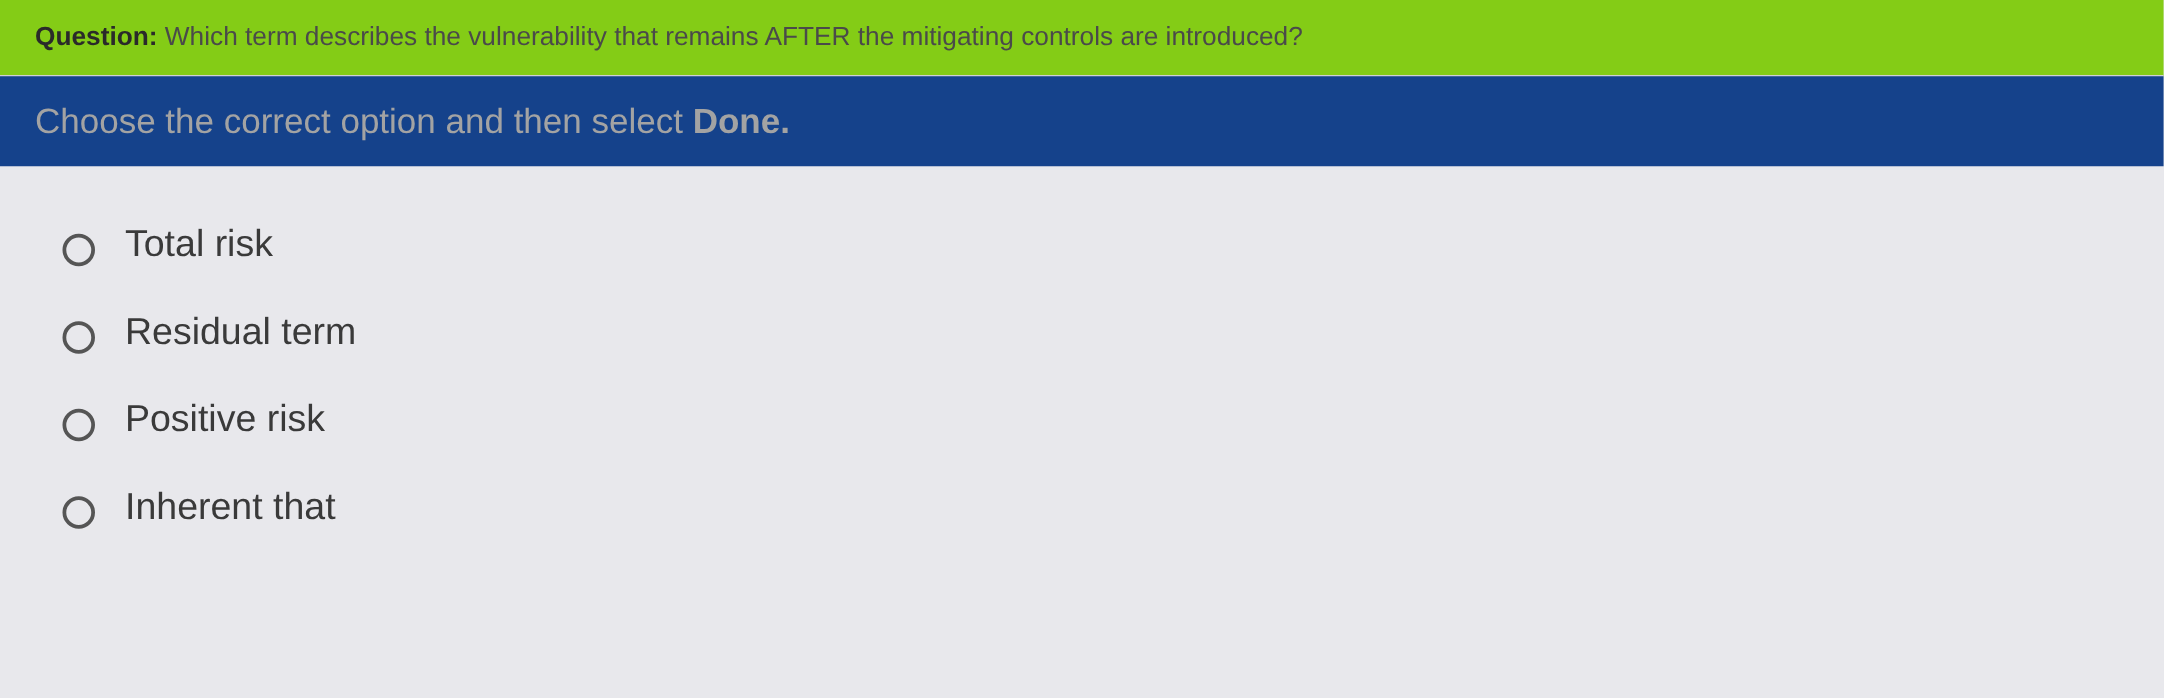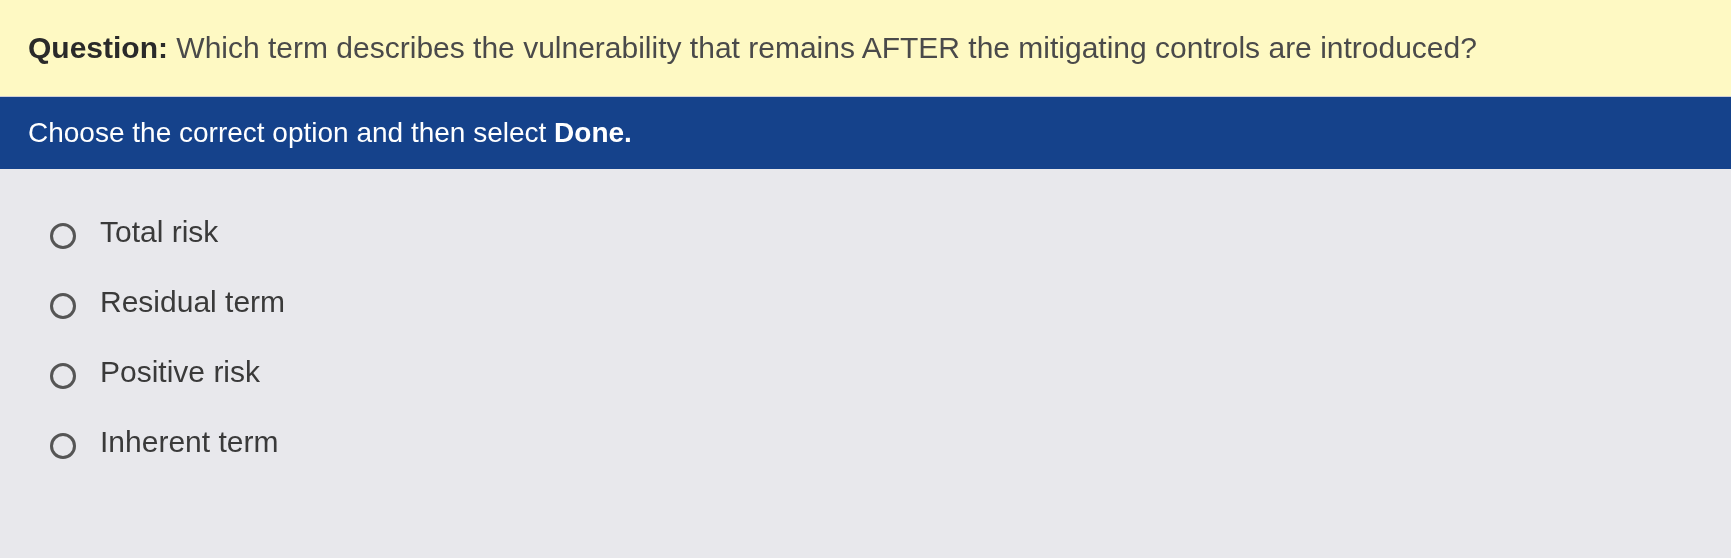--- a/index.html
+++ b/index.html
@@ -8,33 +8,33 @@
       box-sizing: border-box;
     }
     body {
       font-family: Arial, Helvetica, sans-serif;
       background: #e8e8ec;
       width: 1731px;
       height: 558px;
       overflow: hidden;
     }
     .question-bar {
-      background: #fef9c3;
-      padding: 31px 28px;
-      font-size: 30px;
+      background: #84cc16;
+      padding: 18px 28px;
+      font-size: 21px;
       color: #4a4a4a;
       border-bottom: 1px solid #d0d0d5;
     }
     .question-label {
       font-weight: bold;
       color: #2a2a2a;
     }
     .instruction-bar {
       background: #15428b;
-      color: #ffffff;
+      color: #a3a3a3;
       padding: 20px 28px;
       font-size: 28px;
     }
     .instruction-bar .done-word {
       font-weight: bold;
     }
     .options-area {
       padding: 28px 50px;
     }
     .option-row {
@@ -77,15 +77,15 @@
   <label class="option-row">
     <span class="radio-circle"></span>
     <span class="option-label">Residual term</span>
   </label>
   <label class="option-row">
     <span class="radio-circle"></span>
     <span class="option-label">Positive risk</span>
   </label>
   <label class="option-row">
     <span class="radio-circle"></span>
-    <span class="option-label">Inherent term</span>
+    <span class="option-label">Inherent that</span>
   </label>
 </div>
 
 </body></html>

